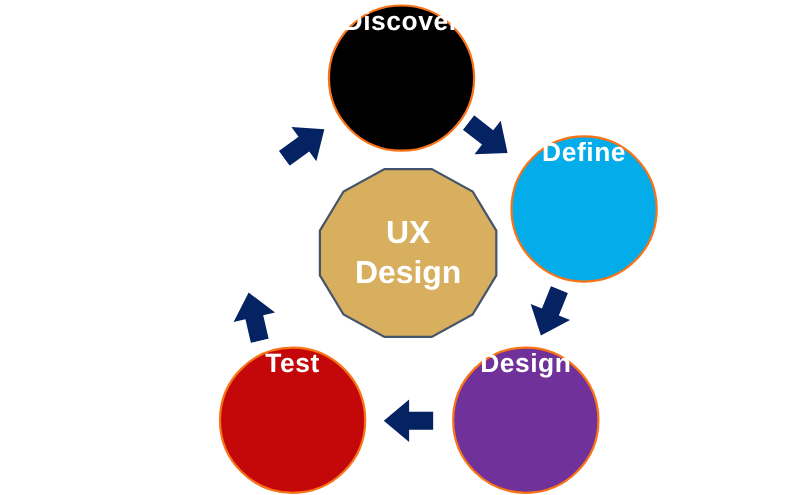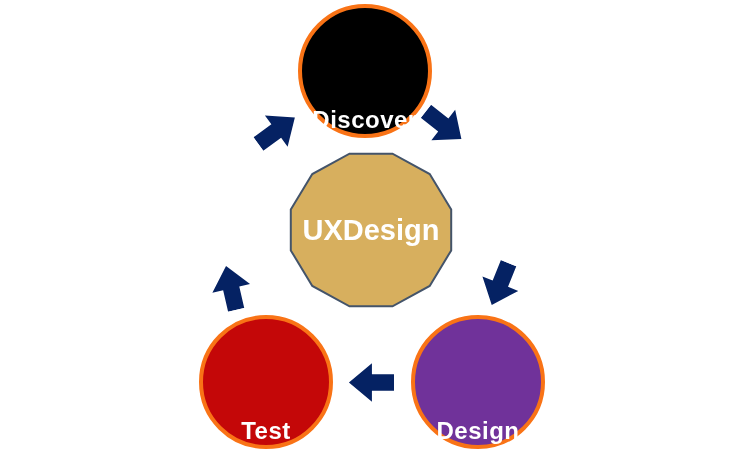--- a/index.html
+++ b/index.html
@@ -11,24 +11,24 @@
   .stage {
     position: relative;
     width: 730px; height: 450px;
     overflow: hidden;
     background: #ffffff;
   }
   .node {
     position: absolute;
     width: 134px; height: 134px;
     border-radius: 50%;
-    border: 4px solid #f97316;
+    border: 2px solid #f97316;
     box-sizing: border-box;
     display: flex;
-    align-items: flex-end;
+    align-items: flex-start;
     justify-content: center;
   }
   .node .label {
     color: #ffffff;
     font-size: 24px;
     font-weight: 700;
     letter-spacing: 0.5px;
     text-align: center;
     user-select: none;
   }
@@ -41,21 +41,21 @@
   .center-shape {
     position: absolute;
     left: 285px; top: 148px;
     width: 172px; height: 164px;
   }
   .center-text {
     position: absolute;
     left: 285px; top: 148px;
     width: 172px; height: 164px;
     display: flex;
-    flex-direction: row;
+    flex-direction: column;
     align-items: center;
     justify-content: center;
     color: #ffffff;
     font-size: 29px;
     font-weight: 700;
     line-height: 1.25;
     text-align: center;
     user-select: none;
   }
   .arrow {
@@ -77,20 +77,23 @@
   <svg class="center-shape" viewBox="0 0 172 164" aria-hidden="true">
     <polygon points="166.2,102.4 144.7,137.9 107.5,158.3 64.5,158.3 27.3,137.9 5.8,102.4 5.8,61.6 27.3,26.1 64.5,5.7 107.5,5.7 144.7,26.1 166.2,61.6" stroke-width="2" stroke="#44546A" fill="#D7AF5E"></polygon>
   </svg>
   <div class="center-text">
     <span>UX</span>
     <span>Design</span>
   </div>
 
   <div class="node node-discover" style="background: rgb(0, 0, 0);">
     <span class="label">Discover</span>
+  </div>
+  <div class="node node-define" style="background: rgb(4, 173, 233);">
+    <span class="label">Define</span>
   </div>
   <div class="node node-design" style="background: rgb(112, 50, 154);">
     <span class="label">Design</span>
   </div>
   <div class="node node-test" style="background: rgb(196, 7, 8);">
     <span class="label">Test</span>
   </div>
 
   <div class="arrow arrow-deliver-discover">
     <svg viewBox="0 0 50 44">

